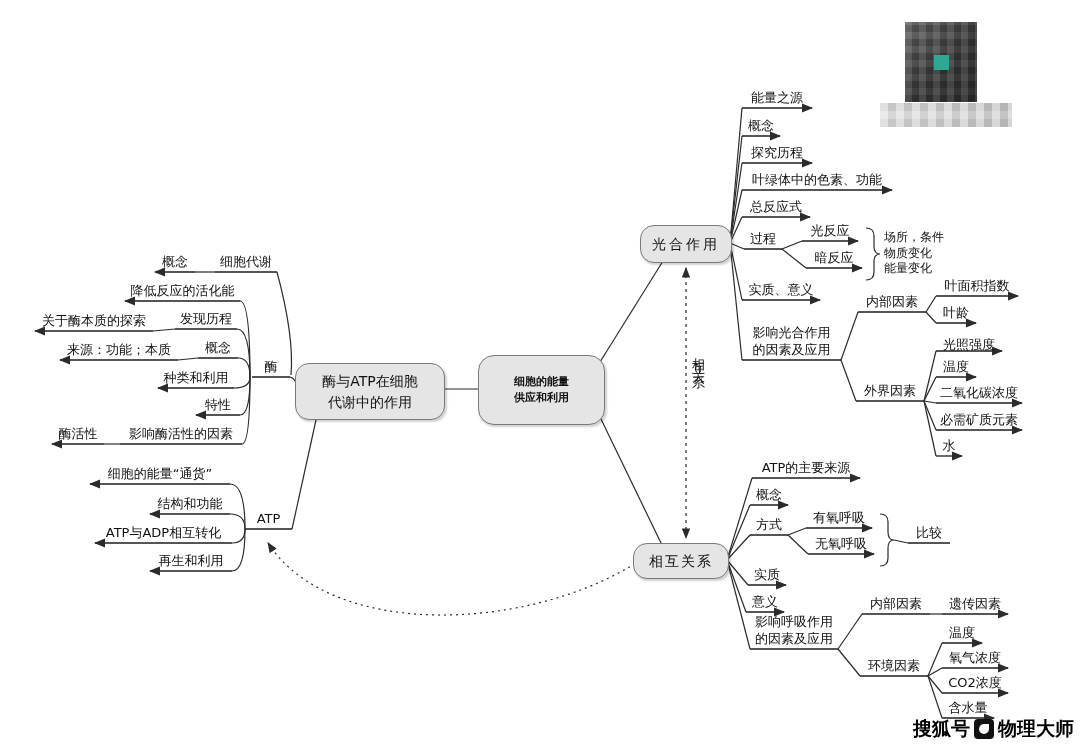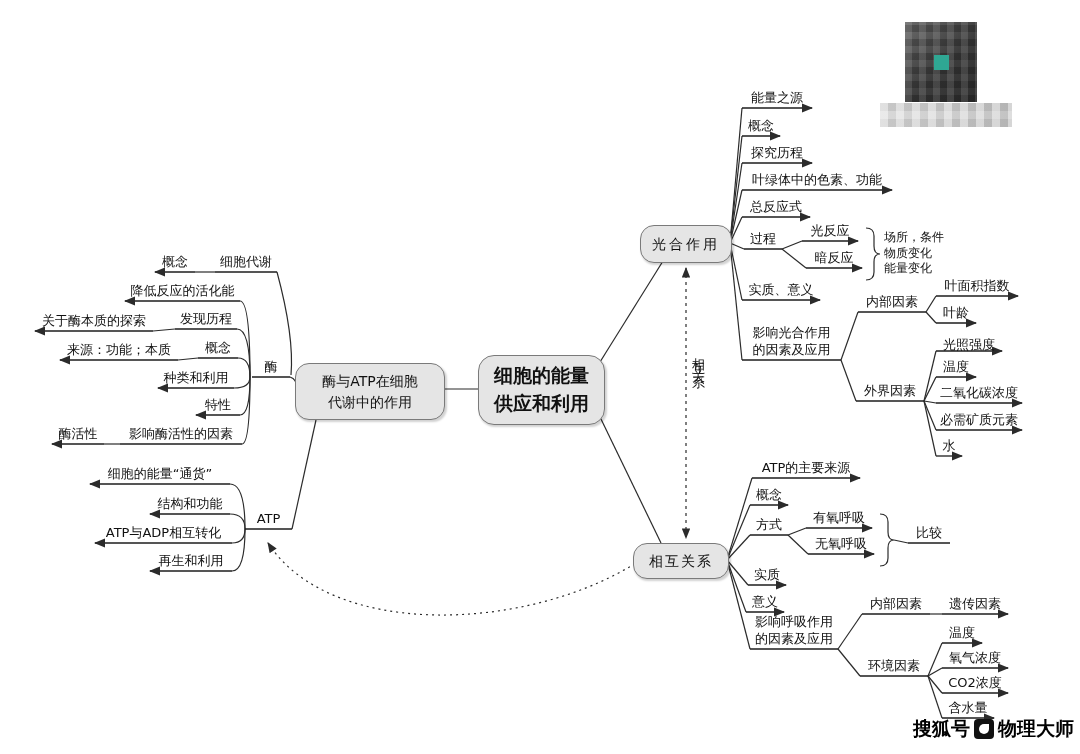--- a/index.html
+++ b/index.html
@@ -5,21 +5,21 @@
   html,body{margin:0;padding:0;background:#f2f2f2;}
   .stage{position:relative;width:1080px;height:754px;background:#ffffff;
          font-family:"DejaVu Sans",sans-serif;overflow:hidden;color:#111;}
   .title{position:absolute;top:20px;left:0;width:100%;text-align:center;
          font-size:22px;font-weight:bold;letter-spacing:1px;}
   svg.wires{position:absolute;left:0;top:0;z-index:1;}
   .node{position:absolute;z-index:3;background:#e5e5e5;border:1.4px solid #7a7a7a;
         border-radius:14px;display:flex;flex-direction:column;align-items:center;
         justify-content:center;box-shadow:1.5px 2px 2px rgba(0,0,0,.18);
         font-size:14px;line-height:1.45;}
-  .node.center{font-size:19px;font-weight:bold;border-radius:16px;}
+  .node.center{font-size:11px;font-weight:bold;border-radius:16px;}
   .lbl{position:absolute;z-index:2;font-size:13px;line-height:17px;
        text-align:center;white-space:nowrap;}
   .lbl.two{white-space:normal;text-align:center;}
   .plain{position:absolute;z-index:2;font-size:12px;line-height:15px;white-space:nowrap;text-align:center;}
   .vtext{position:absolute;z-index:3;writing-mode:vertical-rl;font-size:13px;
          letter-spacing:6px;background:#fff;padding:3px 1px;}
   .pix1{position:absolute;left:905px;top:22px;width:72px;height:80px;z-index:2;
         background-image:
           repeating-linear-gradient(90deg, rgba(255,255,255,.12) 0 7px, rgba(0,0,0,0) 7px 14px),
           repeating-linear-gradient(0deg, rgba(0,0,0,.22) 0 7px, rgba(0,0,0,0) 7px 14px),

